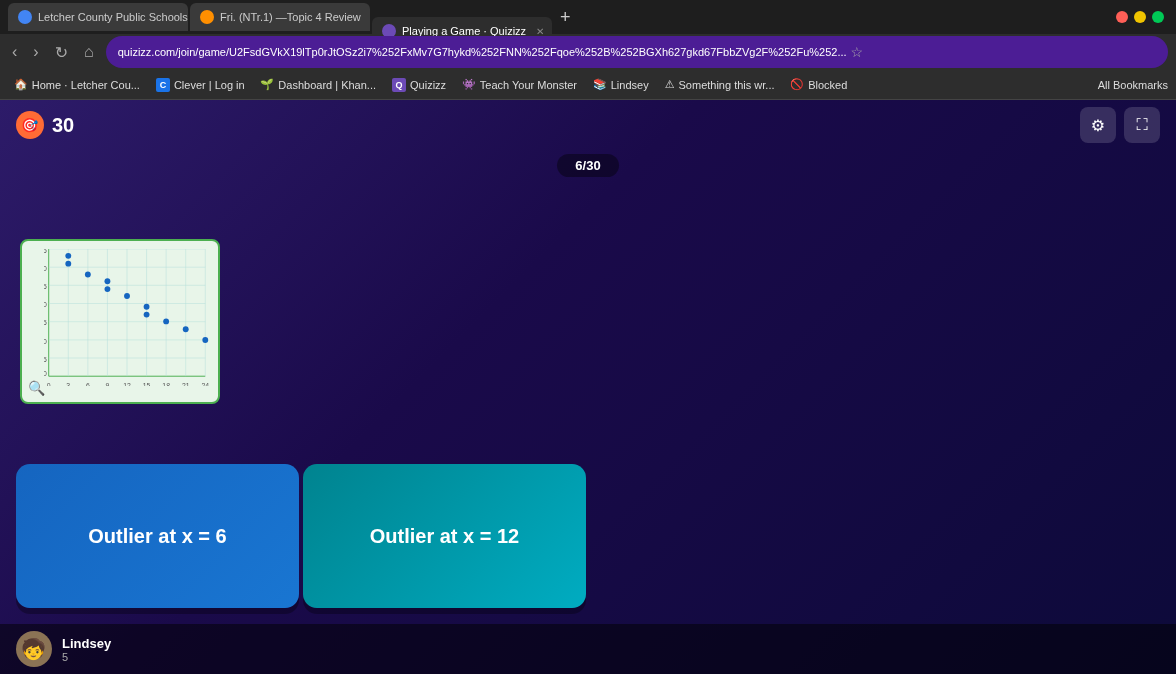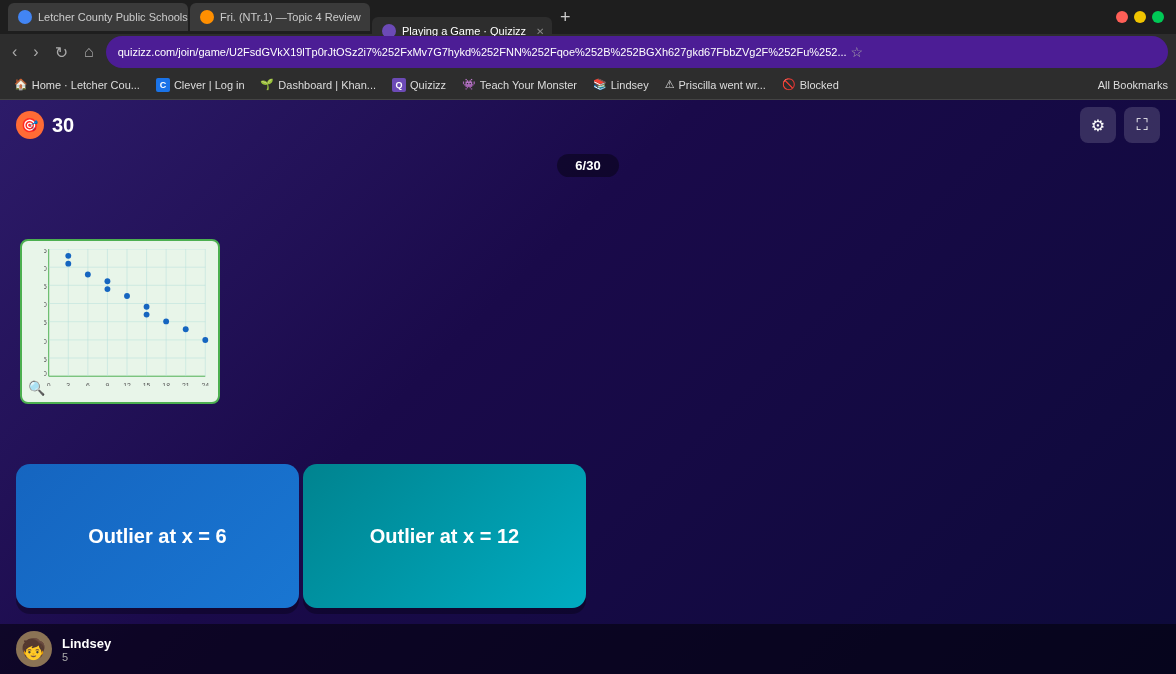--- a/index.html
+++ b/index.html
@@ -375,21 +375,21 @@
     <div class="bm-item">
       <span>👾</span>
       <span>Teach Your Monster</span>
     </div>
     <div class="bm-item">
       <span>📚</span>
       <span>Lindsey</span>
     </div>
     <div class="bm-item">
       <span>⚠</span>
-      <span>Priscilla went wr...</span>
+      <span>Something this wr...</span>
     </div>
     <div class="bm-item">
       <span>🚫</span>
       <span>Blocked</span>
     </div>
     <span class="bm-all">All Bookmarks</span>
   </div>
 </div>
 
 <div class="game-wrapper">

